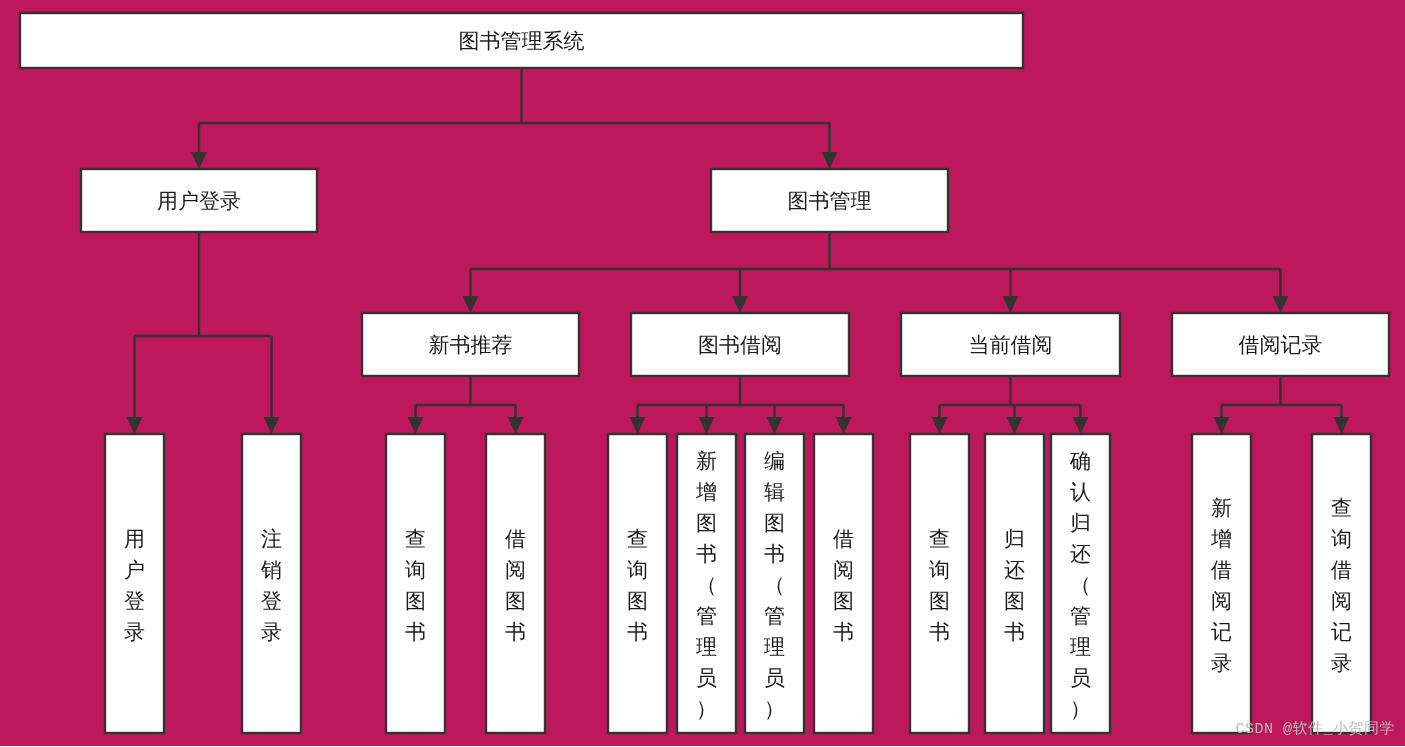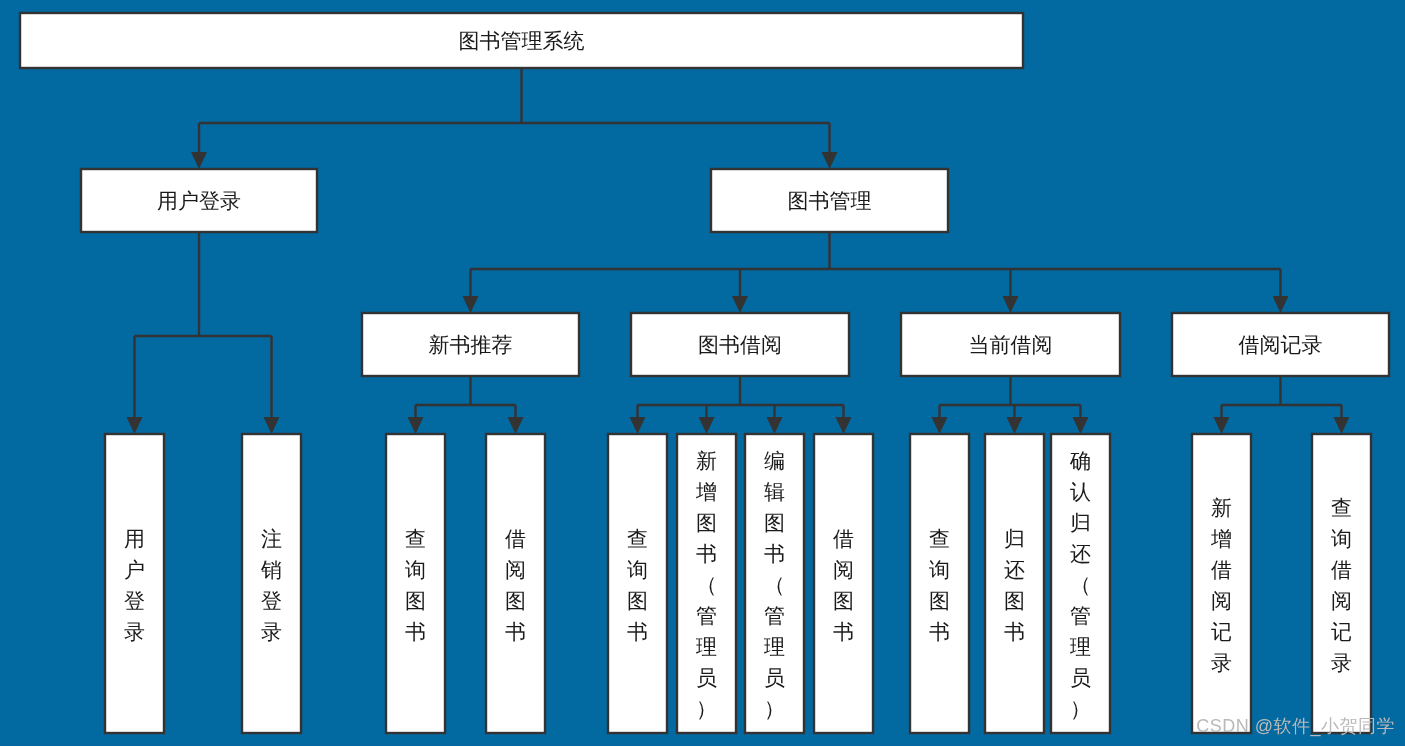--- a/index.html
+++ b/index.html
@@ -7,21 +7,21 @@
     padding: 0;
     background: #ffffff;
   }
   body {
     font-family: "DejaVu Sans", "Liberation Sans", sans-serif;
   }
   #canvas {
     position: relative;
     width: 1405px;
     height: 746px;
-    background: #0369a1;
+    background: #be185d;
     overflow: hidden;
   }
   svg#diagram {
     position: absolute;
     left: 0;
     top: 0;
     width: 1405px;
     height: 747px;
   }
   .node-box {
@@ -49,22 +49,22 @@
   .node-label-v {
     font-family: "DejaVu Sans", "Liberation Sans", sans-serif;
     font-size: 21px;
     fill: #1a1a1a;
     text-anchor: middle;
   }
   .watermark {
     position: absolute;
     right: 10px;
     bottom: 8px;
-    font-family: Liberation Sans, sans-serif;
-    font-size: 18px;
+    font-family: Liberation Mono, monospace;
+    font-size: 15px;
     color: #b9b9b9;
     letter-spacing: 0.5px;
     white-space: nowrap;
     pointer-events: none;
   }
 </style>
 </head>
 <body>
 
 <div id="canvas">

